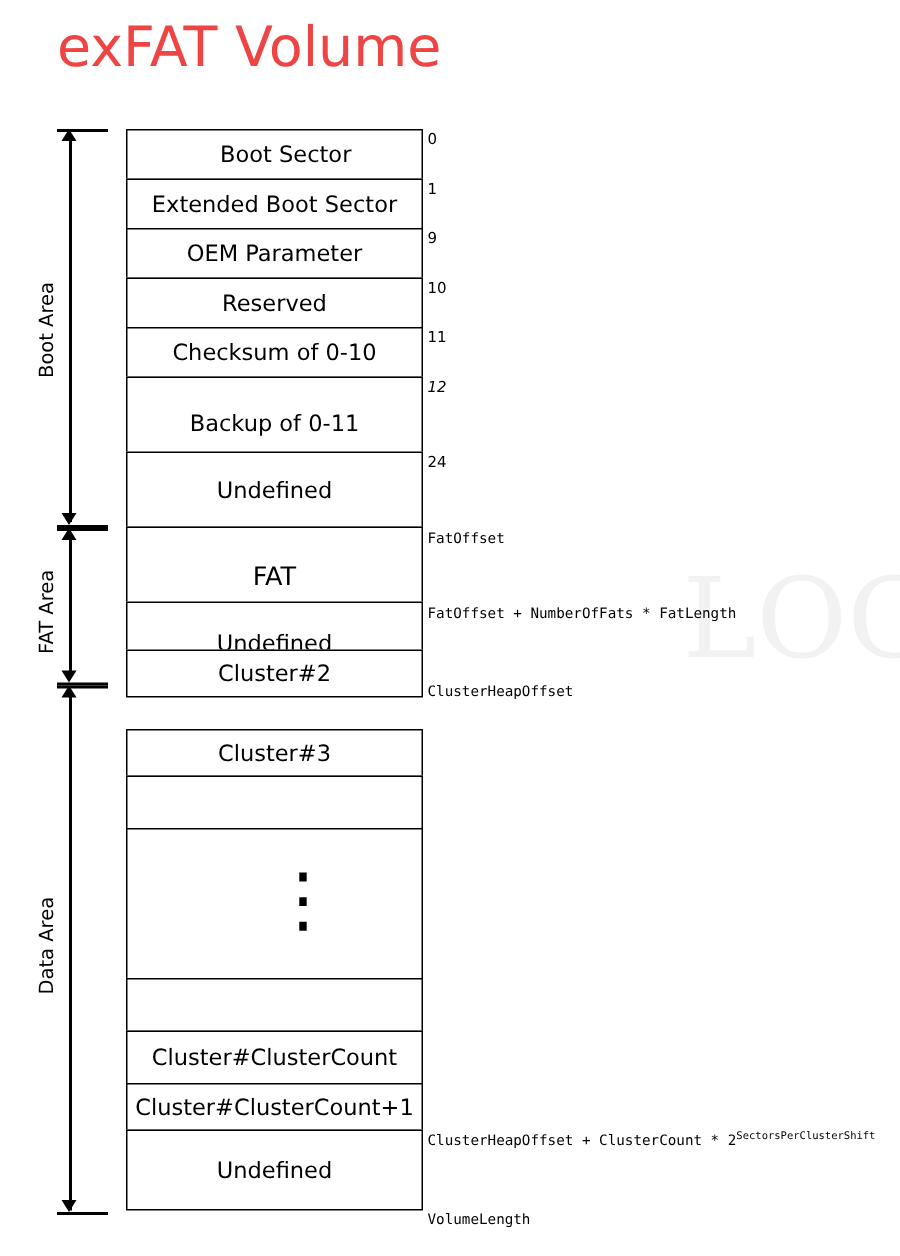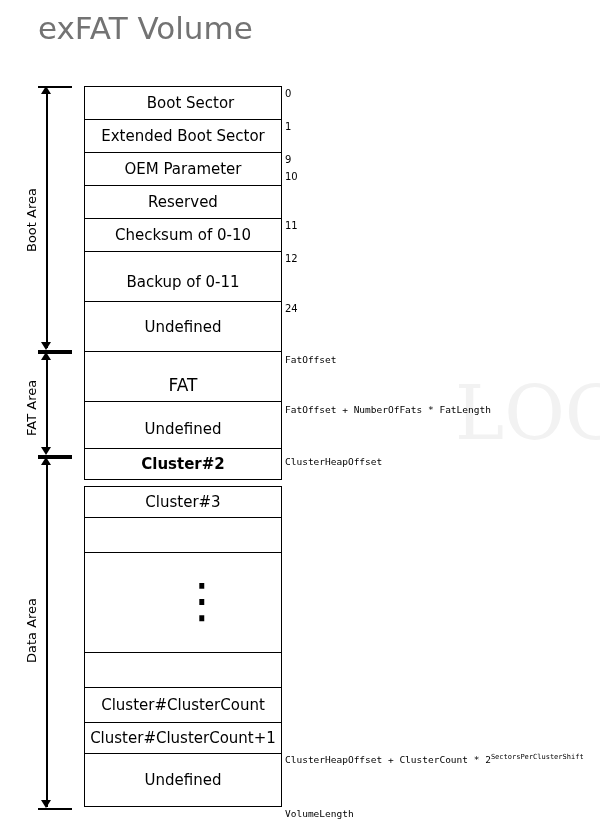--- a/index.html
+++ b/index.html
@@ -12,24 +12,24 @@
     height: 837px;
     position: relative;
     font-family: "DejaVu Sans", sans-serif;
     color: #000000;
     overflow: hidden;
   }
   #page-title {
     position: absolute;
     left: 38px;
     top: 10px;
-    font-size: 31px;
+    font-size: 37px;
     font-family: "DejaVu Sans", sans-serif;
     letter-spacing: 0px;
-    color: #737373;
+    color: #ef4444;
   }
   
   #diagram {
     position: absolute;
     left: 0;
     top: 0;
     width: 600px;
     height: 837px;
   }
   .band {
@@ -148,37 +148,37 @@
 
   <div class="band" style="top:86px;height:34px;padding-left:15px;">Boot Sector</div>
   <div class="band" style="top:119px;height:34px;">Extended Boot Sector</div>
   <div class="band" style="top:152px;height:34px;">OEM Parameter</div>
   <div class="band" style="top:185px;height:34px;">Reserved</div>
   <div class="band" style="top:218px;height:34px;text-align:center;">Checksum of 0-10</div>
   <div class="band" style="top:251px;height:61px;">Backup of 0-11</div>
   <div class="band" style="top:301px;height:51px;">Undefined</div>
   <div class="band" style="top:351px;height:67px;font-size:17px;">FAT</div>
   <div class="band" style="top:401px;height:55px;">Undefined</div>
-  <div class="band" style="top:448px;height:32px;font-weight:bold;">Cluster#2</div>
+  <div class="band" style="top:433px;height:32px;">Cluster#2</div>
   <div class="band" style="top:486px;height:32px;">Cluster#3</div>
   <div class="band empty" style="top:517px;height:36px;"></div>
   <div class="band empty" style="top:552px;height:101px;"></div>
   <div class="band empty" style="top:652px;height:36px;"></div>
   <div class="band" style="top:687px;height:36px;">Cluster#ClusterCount</div>
   <div class="band" style="top:722px;height:32px;">Cluster#ClusterCount+1</div>
   <div class="band" style="top:753px;height:54px;">Undefined</div>
 
   <div class="dots" style="top:570px;width:10px;font-size:48px;line-height:60px;">⋮</div>
 
   <div class="offset-label num" style="top:88px;">0</div>
   <div class="offset-label num" style="top:121px;">1</div>
   <div class="offset-label num" style="top:154px;">9</div>
-  <div class="offset-label num" style="top:171px;">10</div>
+  <div class="offset-label num" style="top:187px;">10</div>
   <div class="offset-label num" style="top:220px;">11</div>
-  <div class="offset-label num" style="top:253px;">12</div>
+  <div class="offset-label num" style="top:253px;font-style:italic;">12</div>
   <div class="offset-label num" style="top:303px;">24</div>
   <div class="offset-label" style="top:354px;">FatOffset</div>
   <div class="offset-label" style="top:404px;">FatOffset + NumberOfFats * FatLength</div>
   <div class="offset-label" style="top:456px;">ClusterHeapOffset</div>
   <div class="offset-label" style="top:753px;">
     <span>ClusterHeapOffset + ClusterCount * 2</span><sup>SectorsPerClusterShift</sup>
   </div>
   <div class="offset-label" style="top:808px;">VolumeLength</div>
 
 </div>

